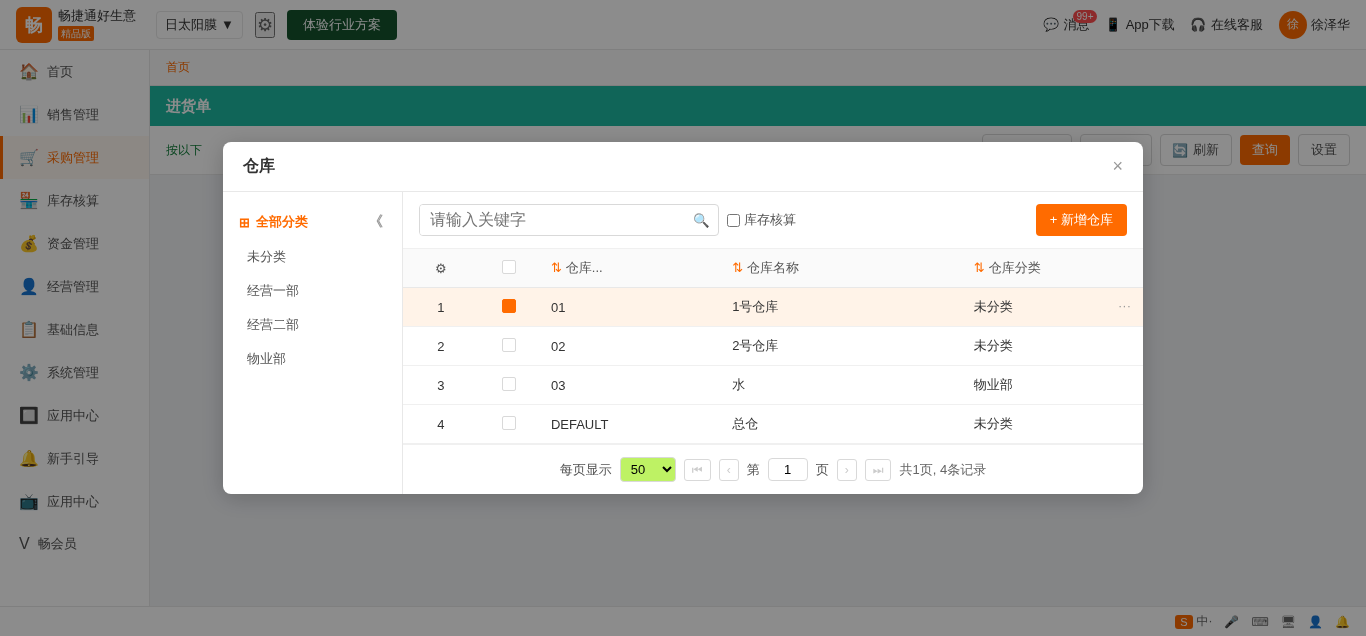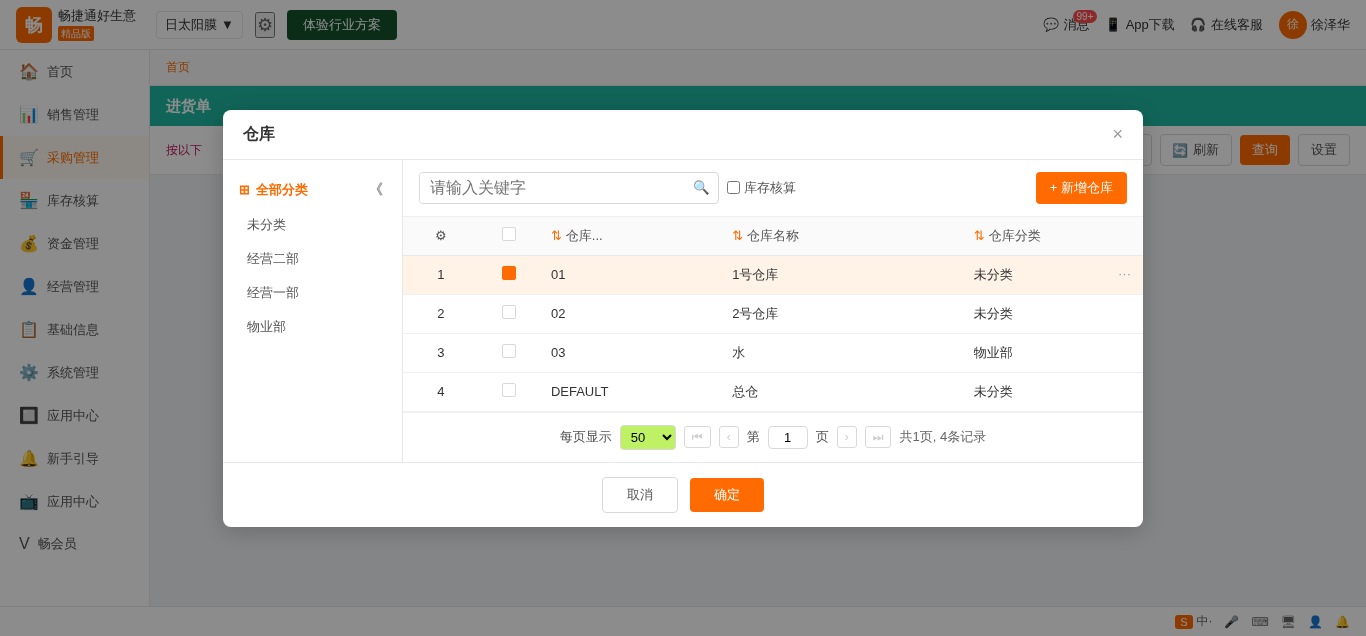--- a/index.html
+++ b/index.html
@@ -76,21 +76,21 @@
     }
     .breadcrumb-home { color: #ff6b00; cursor: pointer; }
     .btn-orange { background: #ff6b00; color: white; border: none; border-radius: 4px; padding: 6px 12px; cursor: pointer; font-size: 13px; }
     .btn-outline { background: white; color: #555; border: 1px solid #d9d9d9; border-radius: 4px; padding: 6px 12px; cursor: pointer; font-size: 13px; display: flex; align-items: center; gap: 4px; }
 
     
     .filter-bar {
       background: #fff; padding: 8px 16px; border-bottom: 1px solid #e8e8e8;
       display: flex; align-items: center; gap: 8px; flex-wrap: wrap;
     }
-    .filter-label { color: #be185d; font-size: 12px; }
+    .filter-label { color: #15803d; font-size: 12px; }
 
     
     .table-area { flex: 1; padding: 16px; overflow: auto; }
 
     
     .modal-overlay {
       position: fixed; top: 0; left: 0; right: 0; bottom: 0;
       background: rgba(0,0,0,0.45); z-index: 1000;
       display: flex; align-items: center; justify-content: center;
     }
@@ -371,22 +371,22 @@
 
     <div class="modal-body">
 
       <div class="cat-panel">
         <div class="cat-header">
           <span style="color:#ff6b00;">⊞</span>
           <span>全部分类</span>
           <span class="cat-collapse-btn">《</span>
         </div>
         <div class="cat-item">未分类</div>
+        <div class="cat-item">经营一部</div>
         <div class="cat-item">经营二部</div>
-        <div class="cat-item">经营一部</div>
         <div class="cat-item">物业部</div>
       </div>
 
       <div class="table-panel">
 
         <div class="table-toolbar">
           <div class="search-box">
             <input type="text" placeholder="请输入关键字" style="">
             <button class="search-icon-btn">🔍</button>
           </div>
@@ -479,24 +479,20 @@
           <span>第</span>
           <input type="text" class="page-input" value="1" style="">
           <span>页</span>
           <button class="page-nav-btn" disabled="">›</button>
           <button class="page-nav-btn" disabled="">⏭</button>
           <span class="page-info">共1页, 4条记录</span>
         </div>
       </div>
     </div>
 
-    <div class="modal-footer">
-      <button class="btn-cancel">取消</button>
-      <button class="btn-confirm">确定</button>
-    </div>
   </div>
 </div>
 
 <div class="statusbar">
   <div class="statusbar-item">
     <span style="background:#ff6b00;color:white;padding:1px 5px;border-radius:3px;font-size:11px;">S</span>
     <span>中·</span>
   </div>
   <div class="statusbar-item">🎤</div>
   <div class="statusbar-item">⌨</div>

